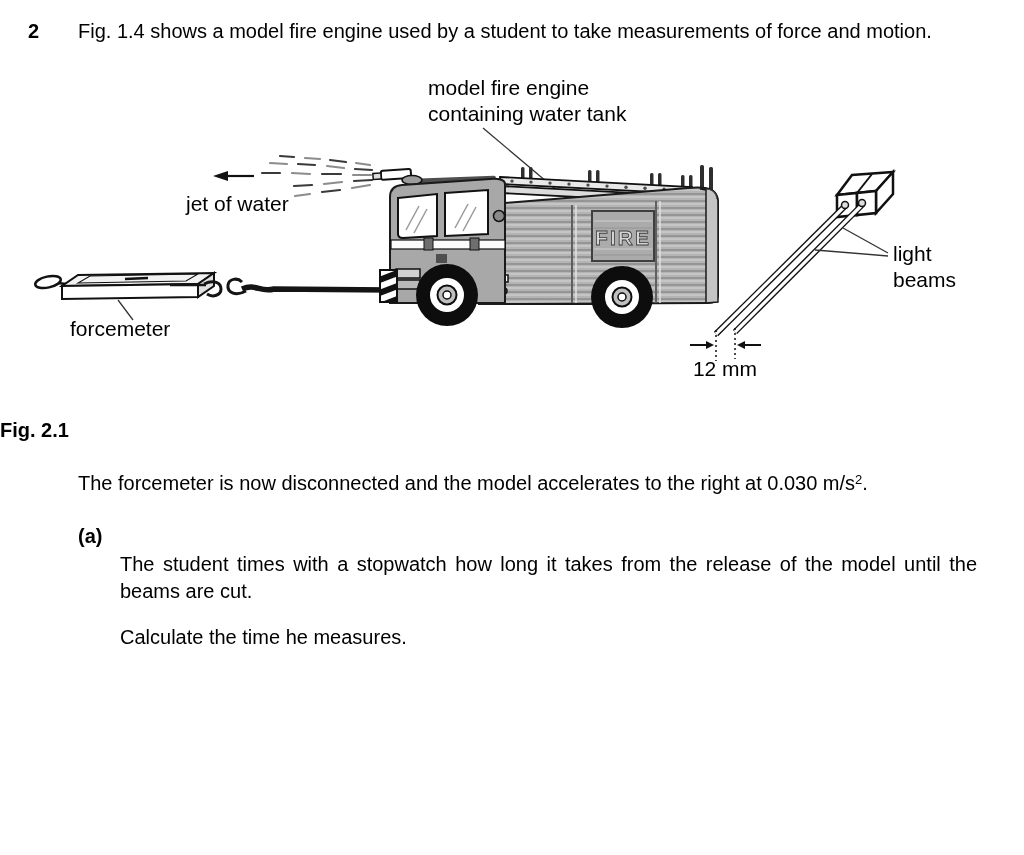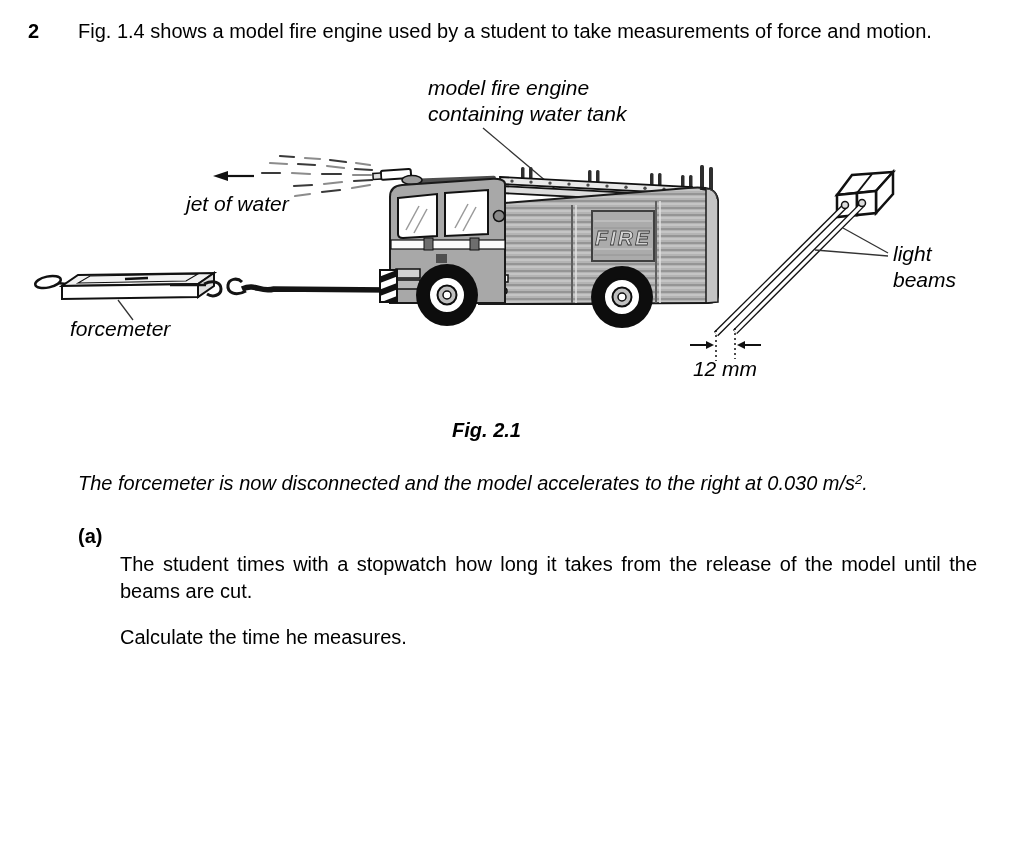--- a/index.html
+++ b/index.html
@@ -4,26 +4,26 @@
 <style>
   html,body{margin:0;padding:0;background:#fff;}
   body{
     width:1024px;height:855px;overflow:hidden;color:#000;
     font-family:"Liberation Sans", sans-serif;font-size:20px;line-height:27px;
   }
   .content{padding:18px 47px 0 28px;}
   .qrow{display:flex;}
   .qnum{font-weight:bold;width:50px;flex-shrink:0;}
   .qintro{flex:1;text-align:justify;}
-  .figure{margin:8px -47px 0 -28px;width:973px;font-style:italic;}
+  .figure{margin:8px -47px 0 -28px;width:973px;}
   .figure svg{display:block;}
-  .caption{text-align:center;font-weight:bold;margin-top:4px;}
+  .caption{font-weight:bold;margin-top:4px;}
   .body-text{margin-left:50px;}
   .p1{margin:32px 0 0 0;text-align:justify;}
-  .p2{margin:26px 0 0 0;font-style:italic;}
+  .p2{margin:26px 0 0 0;}
   sup{font-size:13px;line-height:0;vertical-align:6px;}
   .part{display:flex;margin-top:26px;}
   .part-label{font-weight:bold;width:42px;flex-shrink:0;}
   .part-body{flex:1;}
   .pa1{margin:0;text-align:justify;}
   .pa2{margin:28px 0 0 0;text-align:justify;}
   .pa3{margin:19px 0 0 0;}
   text{font-family:"Liberation Sans", sans-serif;}
 </style>
 </head>

